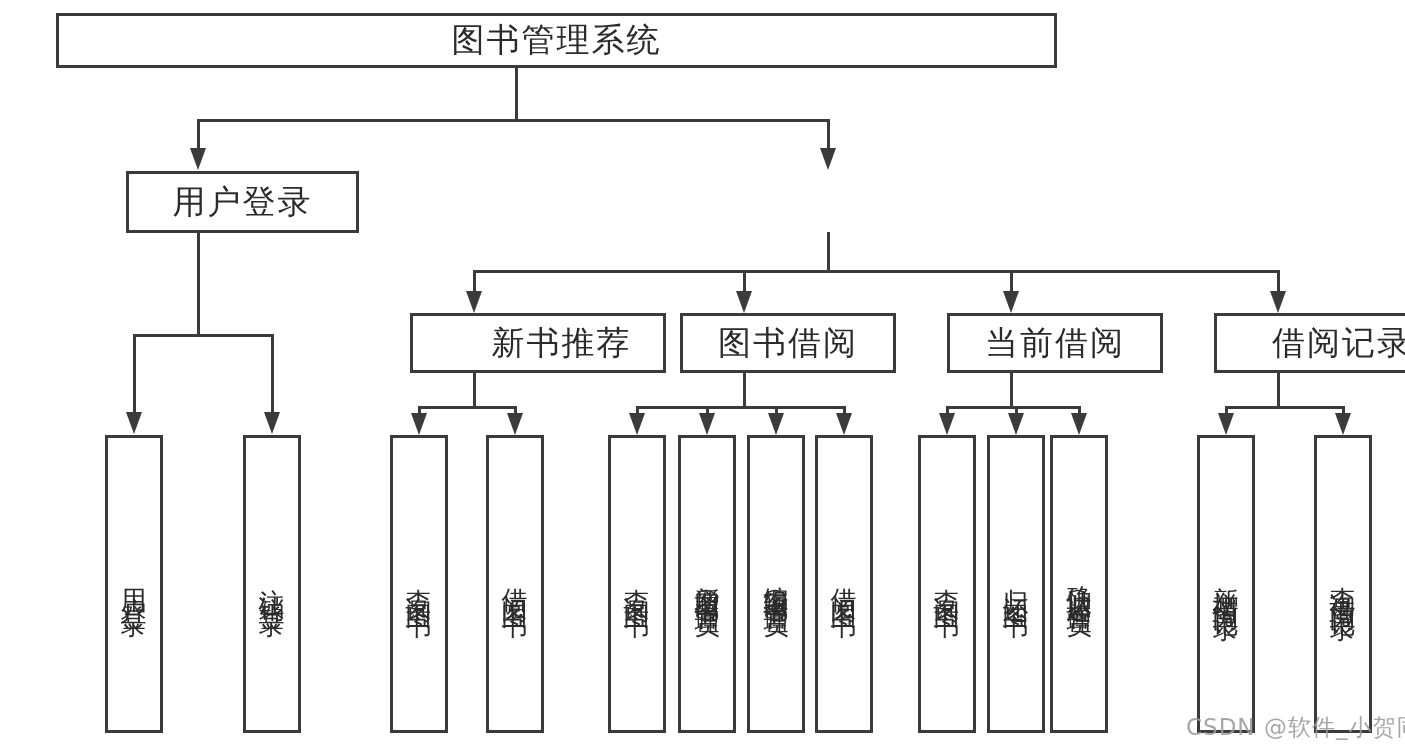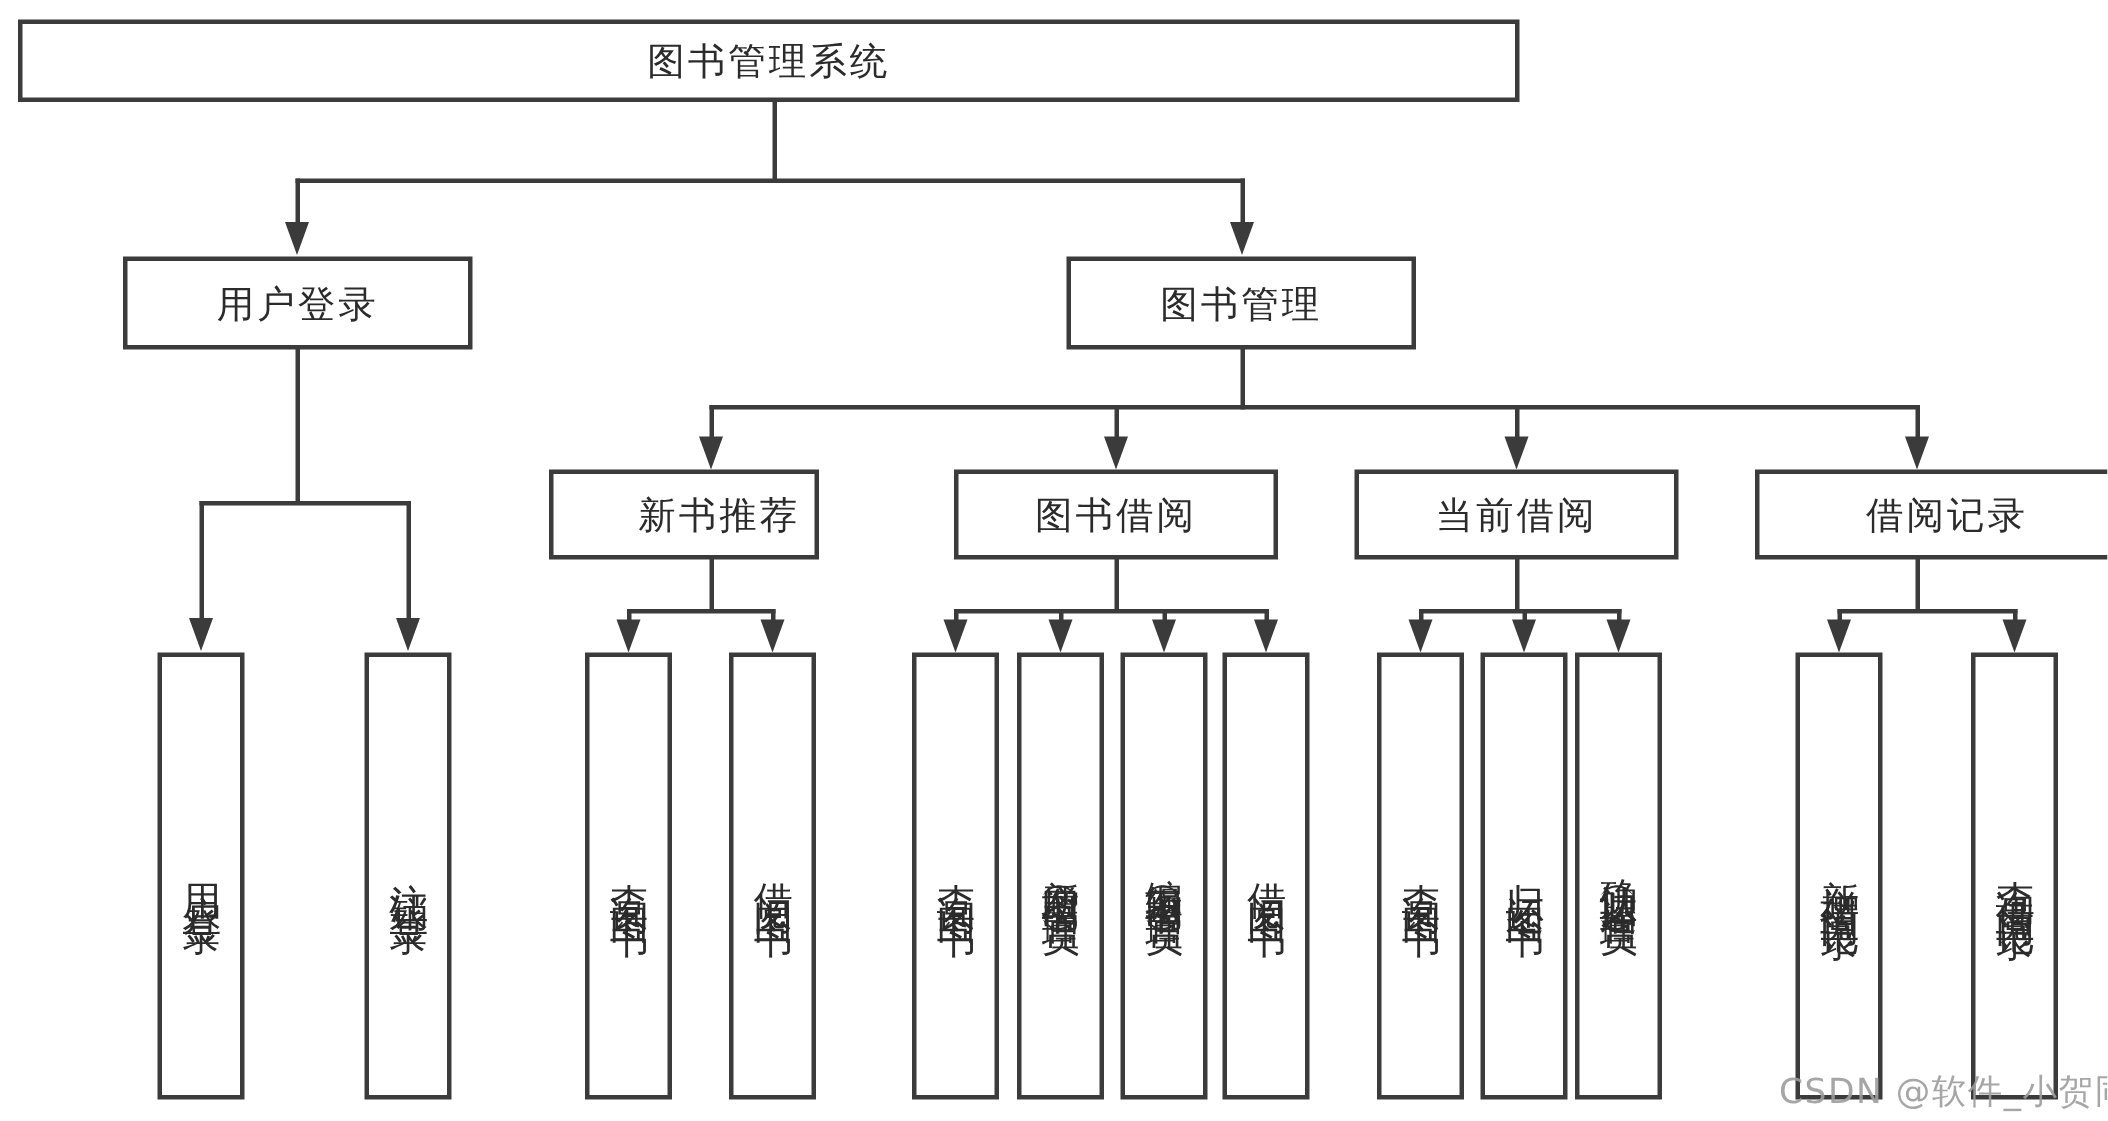--- a/index.html
+++ b/index.html
@@ -5,21 +5,21 @@
   html,body{margin:0;padding:0;background:#ffffff;}
   .canvas{
     position:relative;width:1405px;height:747px;background:#ffffff;
     font-family:"DejaVu Sans",sans-serif;overflow:hidden;
   }
   .box{
     position:absolute;box-sizing:border-box;background:#ffffff;
     border:3px solid #3b3b3b;display:flex;align-items:center;justify-content:center;
     color:#2b2b2b;
   }
-  .hdr{font-size:25px;letter-spacing:2px;}
+  .hdr{font-size:33px;letter-spacing:2px;margin-left:44px;}
   .leaf span{
     writing-mode:vertical-rl;text-orientation:mixed;
     font-size:26px;letter-spacing:8px;color:#2b2b2b;line-height:1;
     white-space:nowrap;
   }
   .leaf span.mid{letter-spacing:6px;}
   .leaf span.long{letter-spacing:4px;font-size:25px;}
   .vline{position:absolute;width:3px;background:#3b3b3b;}
   .hline{position:absolute;height:3px;background:#3b3b3b;}
   .tri{
@@ -44,43 +44,40 @@
   <div class="vline" style="left:515px;top:67px;height:54px;"></div>
   <div class="hline" style="left:197px;top:119px;width:633px;"></div>
   <div class="vline" style="left:197px;top:119px;height:31px;"></div>
   <div class="tri" style="left:190px;top:148px;"></div>
   <div class="vline" style="left:827px;top:119px;height:31px;"></div>
   <div class="tri" style="left:820px;top:148px;"></div>
 
   <div class="box hdr" style="left:82px;top:171px;width:233px;height:62px;">
     <span>用户登录</span>
   </div>
-  <div class="box hdr" style="left:711px;top:171px;width:233px;height:62px;">
-    <span>图书管理</span>
-  </div>
 
   <div class="vline" style="left:197px;top:232px;height:104px;"></div>
   <div class="hline" style="left:133px;top:334px;width:141px;"></div>
   <div class="vline" style="left:133px;top:334px;height:79px;"></div>
   <div class="tri" style="left:126px;top:412px;"></div>
   <div class="vline" style="left:271px;top:334px;height:79px;"></div>
   <div class="tri" style="left:264px;top:412px;"></div>
 
   <div class="vline" style="left:827px;top:232px;height:41px;"></div>
   <div class="hline" style="left:473px;top:270px;width:807px;"></div>
   <div class="vline" style="left:473px;top:270px;height:23px;"></div>
   <div class="tri" style="left:466px;top:291px;"></div>
   <div class="vline" style="left:743px;top:270px;height:23px;"></div>
   <div class="tri" style="left:736px;top:291px;"></div>
   <div class="vline" style="left:1010px;top:270px;height:23px;"></div>
   <div class="tri" style="left:1003px;top:291px;"></div>
   <div class="vline" style="left:1277px;top:270px;height:23px;"></div>
   <div class="tri" style="left:1270px;top:291px;"></div>
 
-  <div class="box hdr" style="left:366px;top:313px;width:180px;height:60px;padding-left:47px;">
+  <div class="box hdr" style="left:366px;top:313px;width:256px;height:60px;padding-left:47px;">
     <span>新书推荐</span>
   </div>
   <div class="box hdr" style="left:903px;top:313px;width:216px;height:60px;">
     <span>当前借阅</span>
   </div>
   <div class="box hdr" style="left:636px;top:313px;width:216px;height:60px;">
     <span>图书借阅</span>
   </div>
   <div class="box hdr" style="left:1170px;top:313px;width:256px;height:60px;">
     <span>借阅记录</span>

